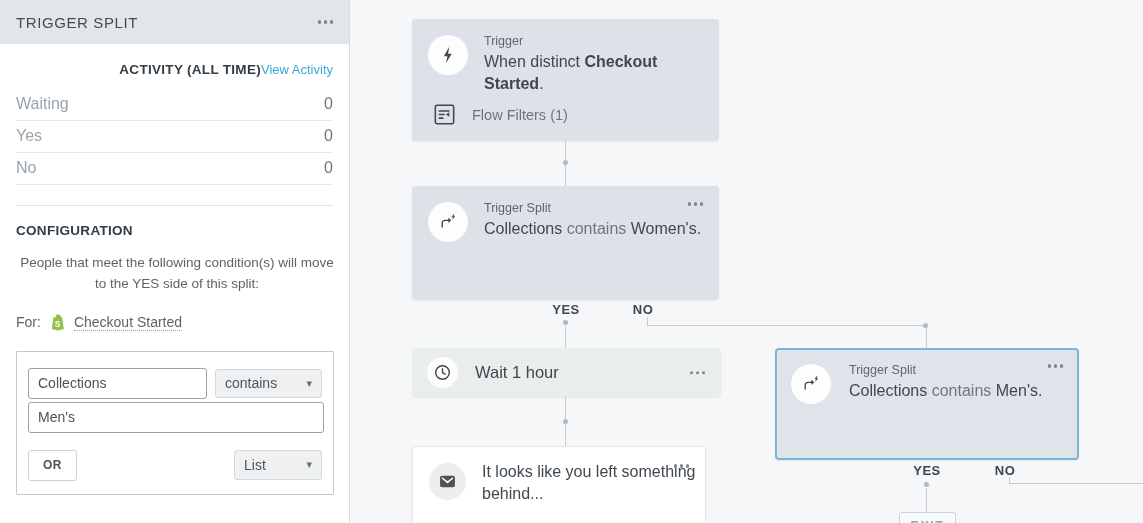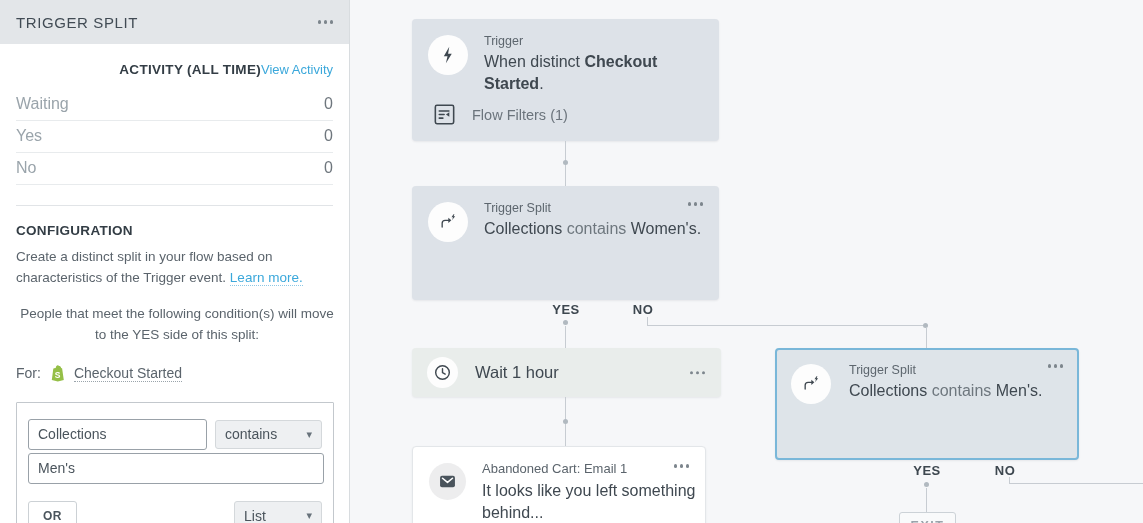--- a/index.html
+++ b/index.html
@@ -107,21 +107,20 @@
         <span class="stat-value">0</span>
       </div>
       <div class="stat-row">
         <span class="stat-label">No</span>
         <span class="stat-value">0</span>
       </div>
     </div>
     <div class="divider"></div>
 
     <div class="h-small config-head">CONFIGURATION</div>
-    <p class="para"><span>Create a distinct split in your flow based on characteristics of the Trigger event. </span><span class="dotted-link">Learn more.</span></p>
     <p class="para para2">People that meet the following condition(s) will move to the YES side of this split:</p>
 
     <div class="for-row">
       <span>For:</span>
       <span style="display:flex;">
         <svg width="17" height="19" viewBox="0 0 20 22">
             <path d="M15.4 4.9l2 13.6-7 2-7.1-2L5 5.7c.1-.5.4-.8.9-.9l2-.4C8.2 2.6 9.2 1.2 10.4 1.3c.5 0 1 .3 1.4.9.2-.1.5-.1.7 0 .9.3 1.5 1.3 1.8 2.4l.5.1c.3.1.5.1.6.2z" fill="#95bf47"></path>
             <text x="10" y="16.5" font-size="10" fill="#fff" font-weight="bold" text-anchor="middle" font-family="Liberation Sans, sans-serif">S</text>
           </svg>
       </span>
@@ -227,21 +226,20 @@
           <rect x="3.5" y="5.5" width="17" height="13" rx="2.2" fill="#4a545c"></rect>
           <path d="M6.3 8.3 12 13l5.7-4.7" fill="none" stroke="#fff" stroke-width="1.8" stroke-linecap="round" stroke-linejoin="round"></path>
         </svg>
     </div>
     <div class="card-dots dots" style="top:17px;">
         <i></i>
         <i></i>
         <i></i>
       </div>
     <div class="email-body">
-      <div class="email-label">Abandoned Cart: Email 1</div>
       <div class="email-subject">It looks like you left something behind...</div>
     </div>
   </div>
 
   <div class="card split-card-m">
     <div class="icon-circle">
       <svg width="20" height="20" viewBox="0 0 24 24">
           <path d="M5 18v-4.5Q5 10 8.5 10H13" fill="none" stroke="#3f4850" stroke-width="1.6" stroke-linecap="round"></path>
           <path d="M12.4 6.8 16 10l-3.6 13.2z" fill="none"></path>
           <path d="M12.4 6.8 16 10l-3.6 3.2z" fill="#3f4850"></path>

